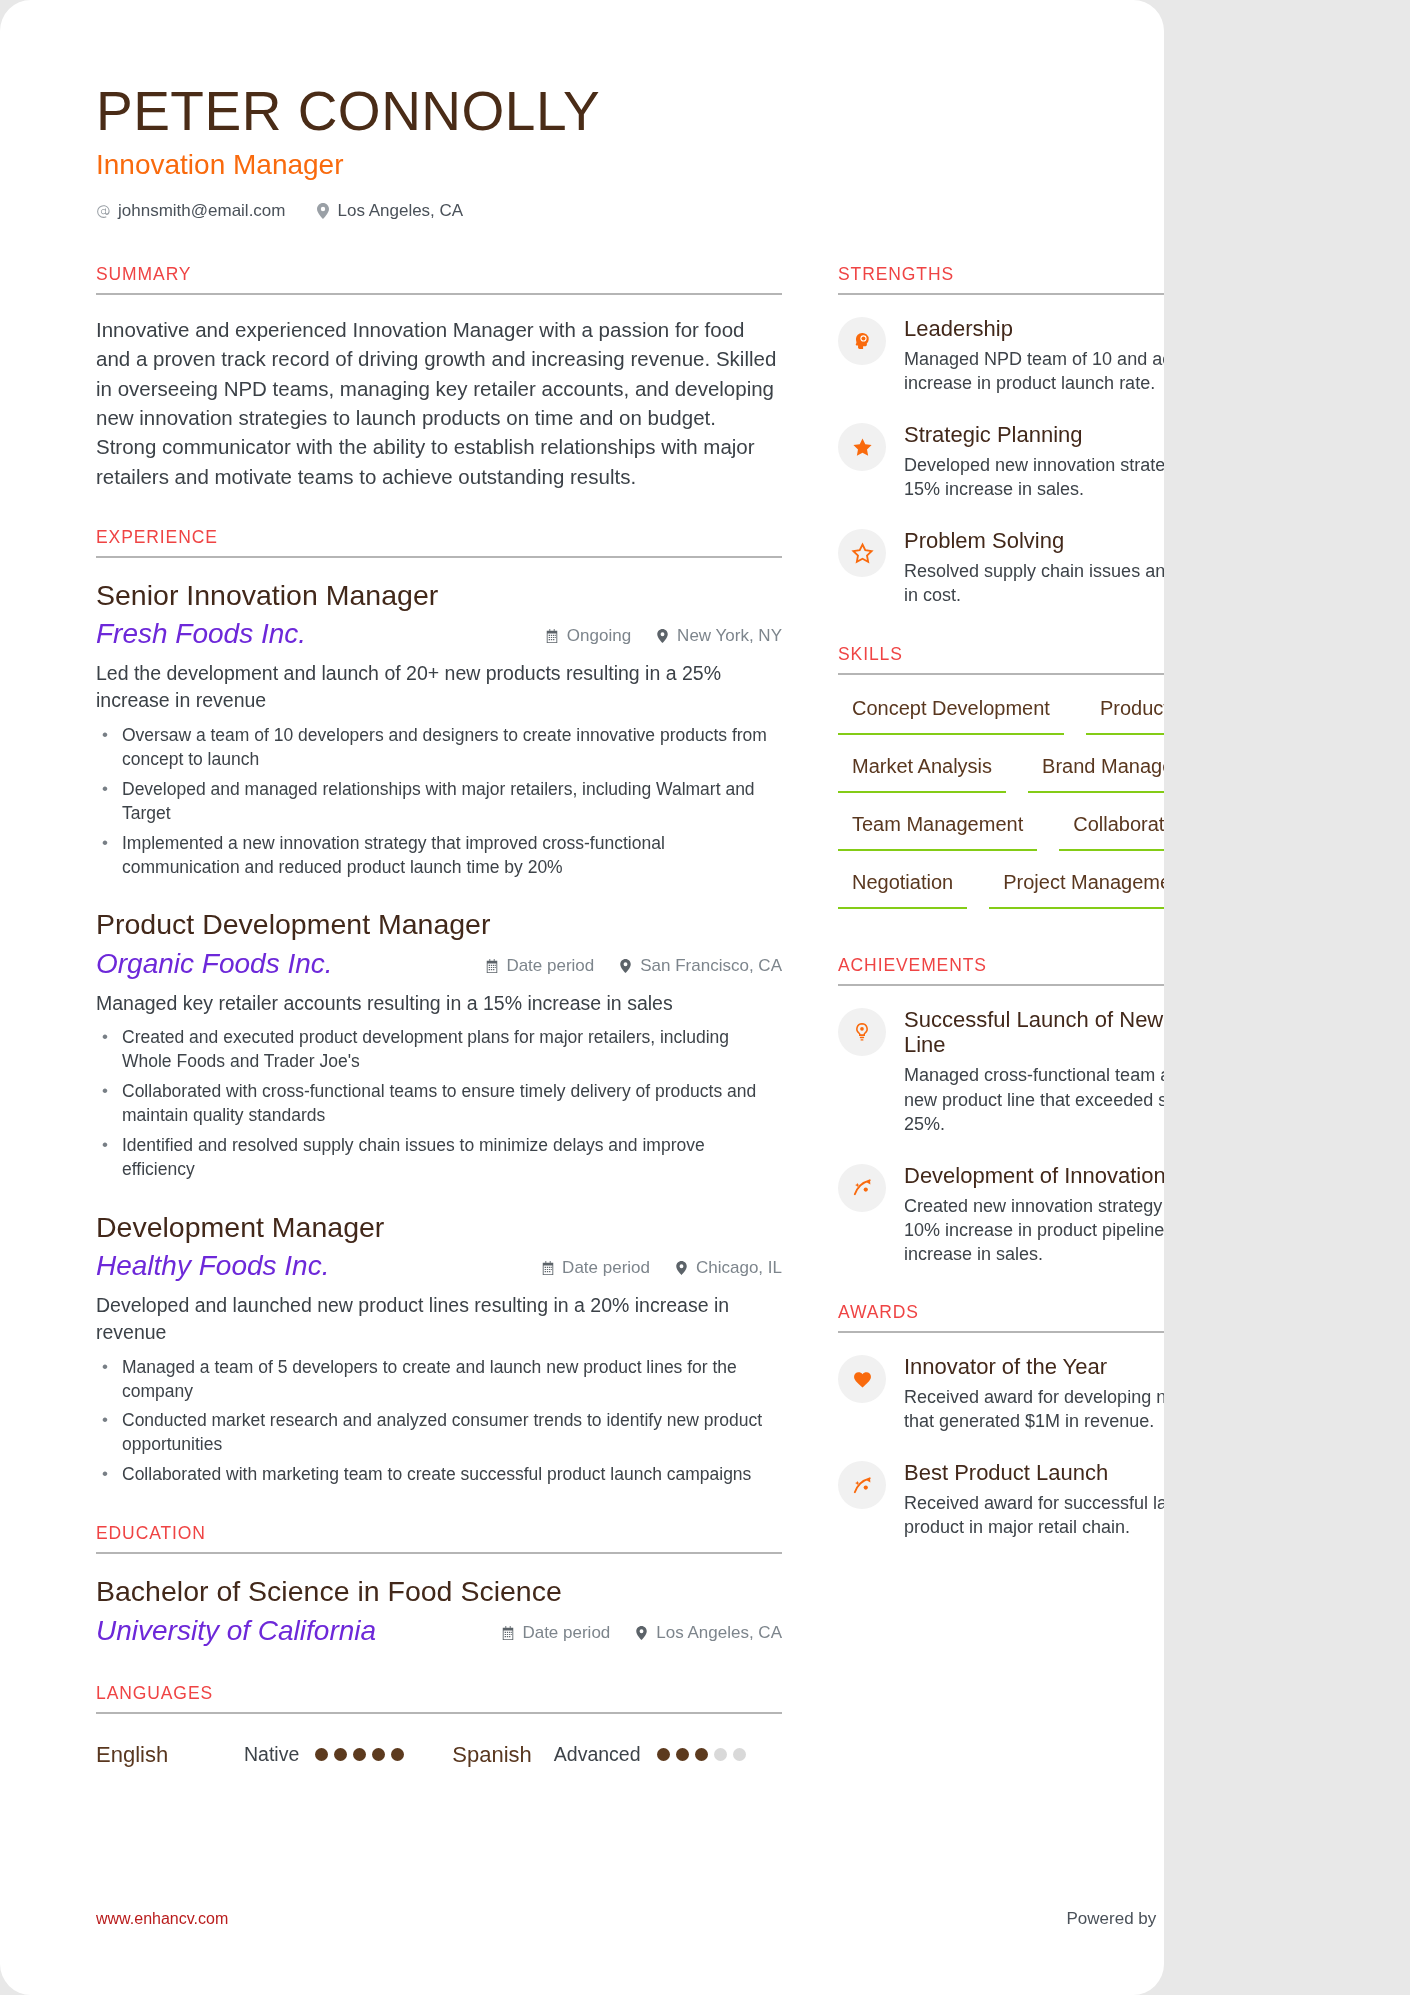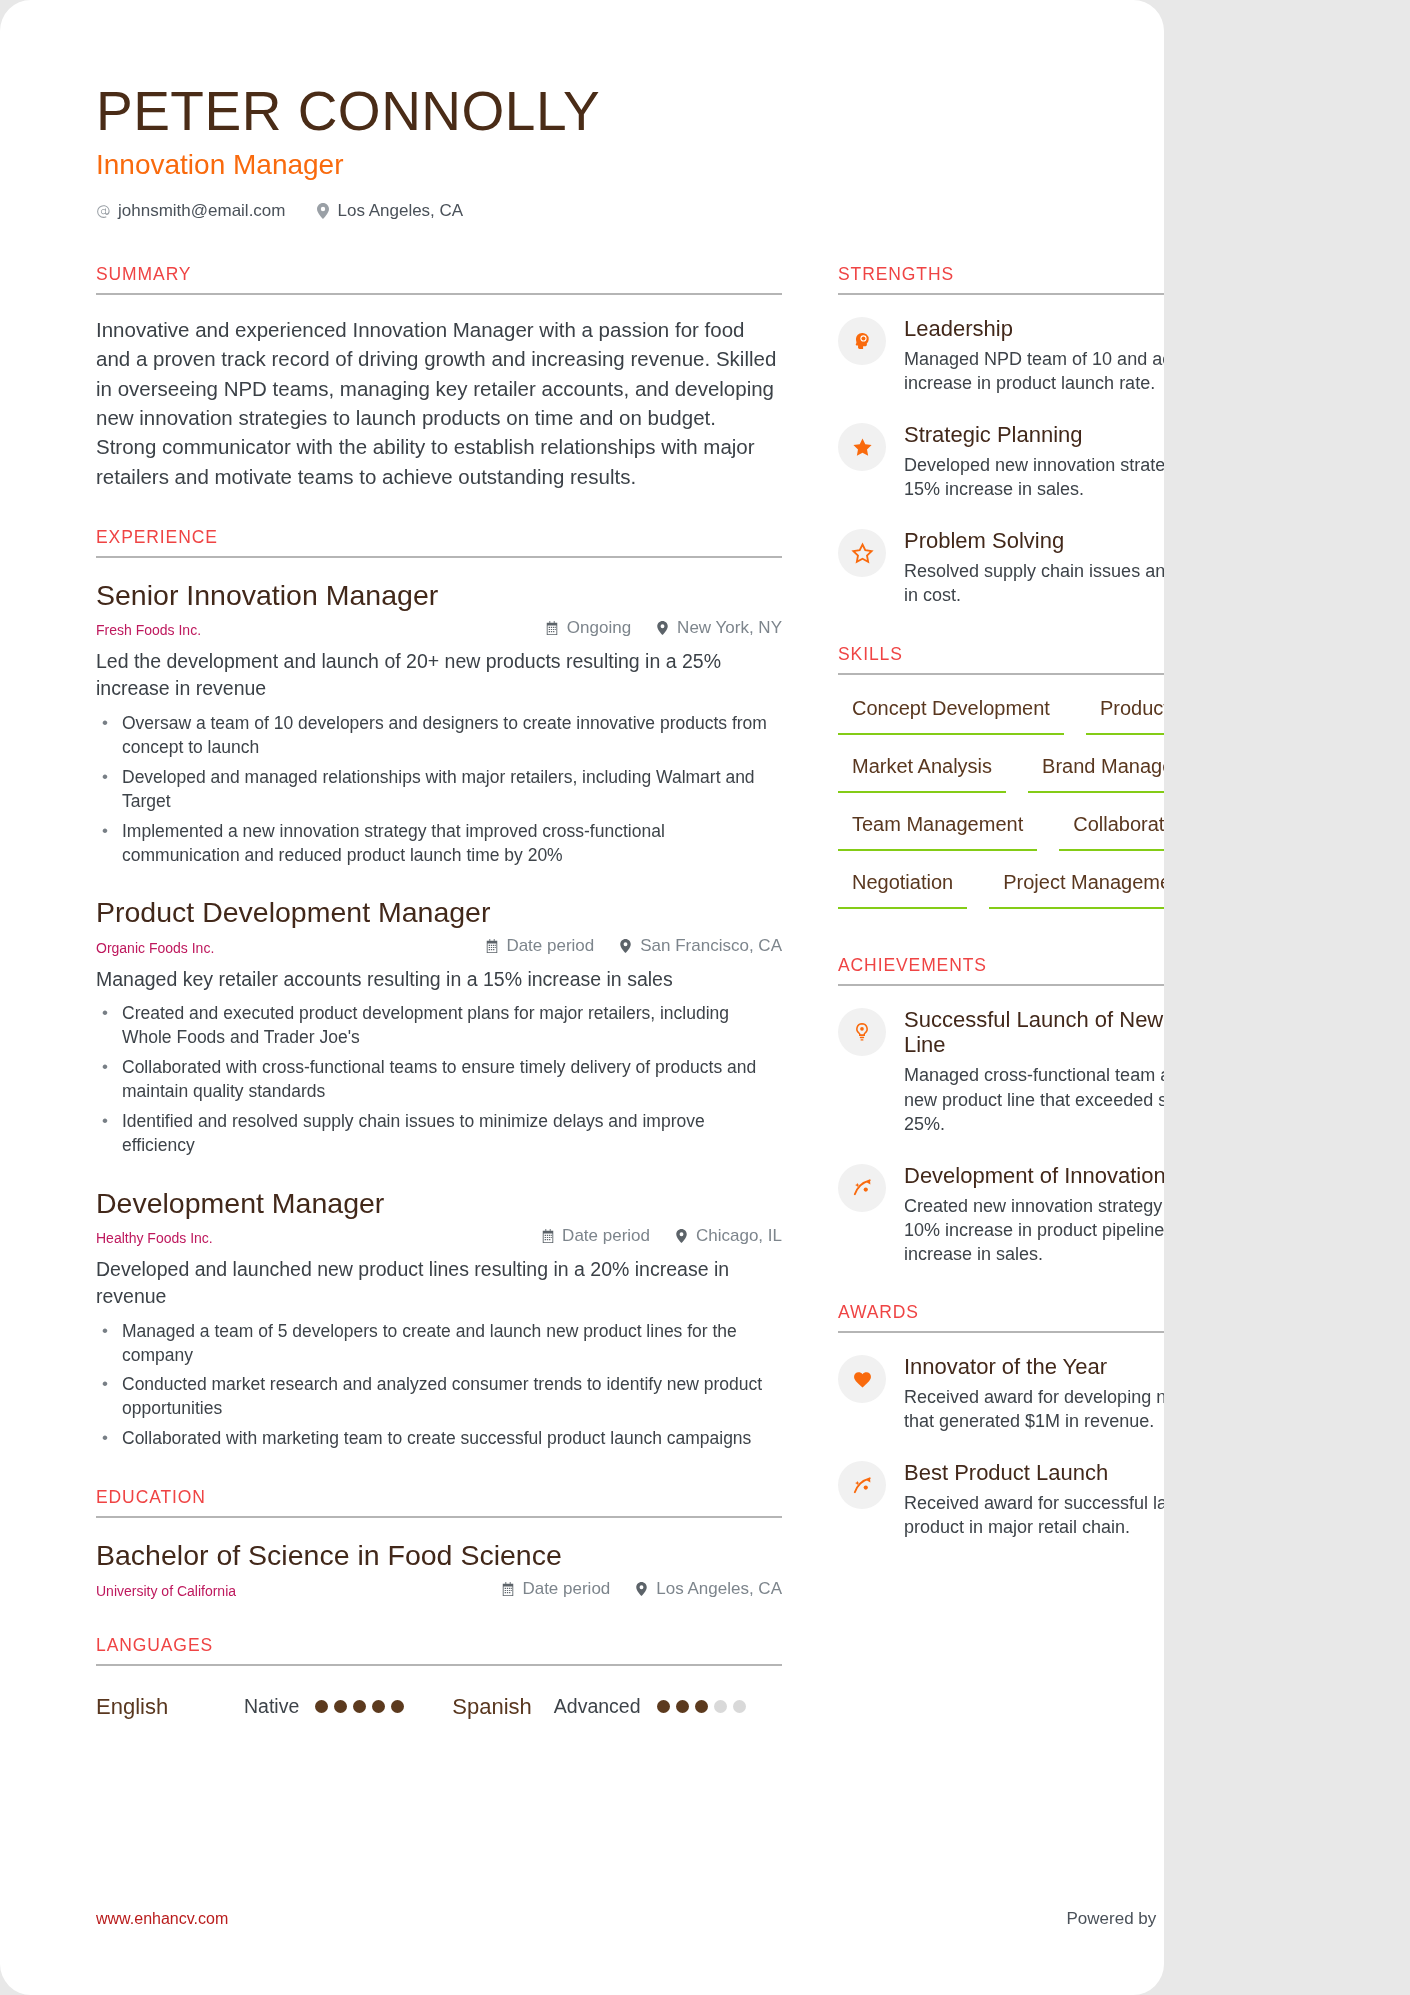--- a/index.html
+++ b/index.html
@@ -102,23 +102,24 @@
     color: #42281a;
     font-weight: 400;
     line-height: 1.2;
   }
   .entry-meta {
     display: flex;
     align-items: baseline;
     margin-top: 6px;
   }
   .entry-company {
-    font-size: 14px;
-    color: #be185d;
+    font-size: 28px;
+    color: #6d28d9;
     white-space: nowrap;
+    font-style: italic;
   }
   .entry-facts {
     margin-left: auto;
     display: flex;
     align-items: center;
     gap: 24px;
   }
   .fact {
     display: flex;
     align-items: center;

